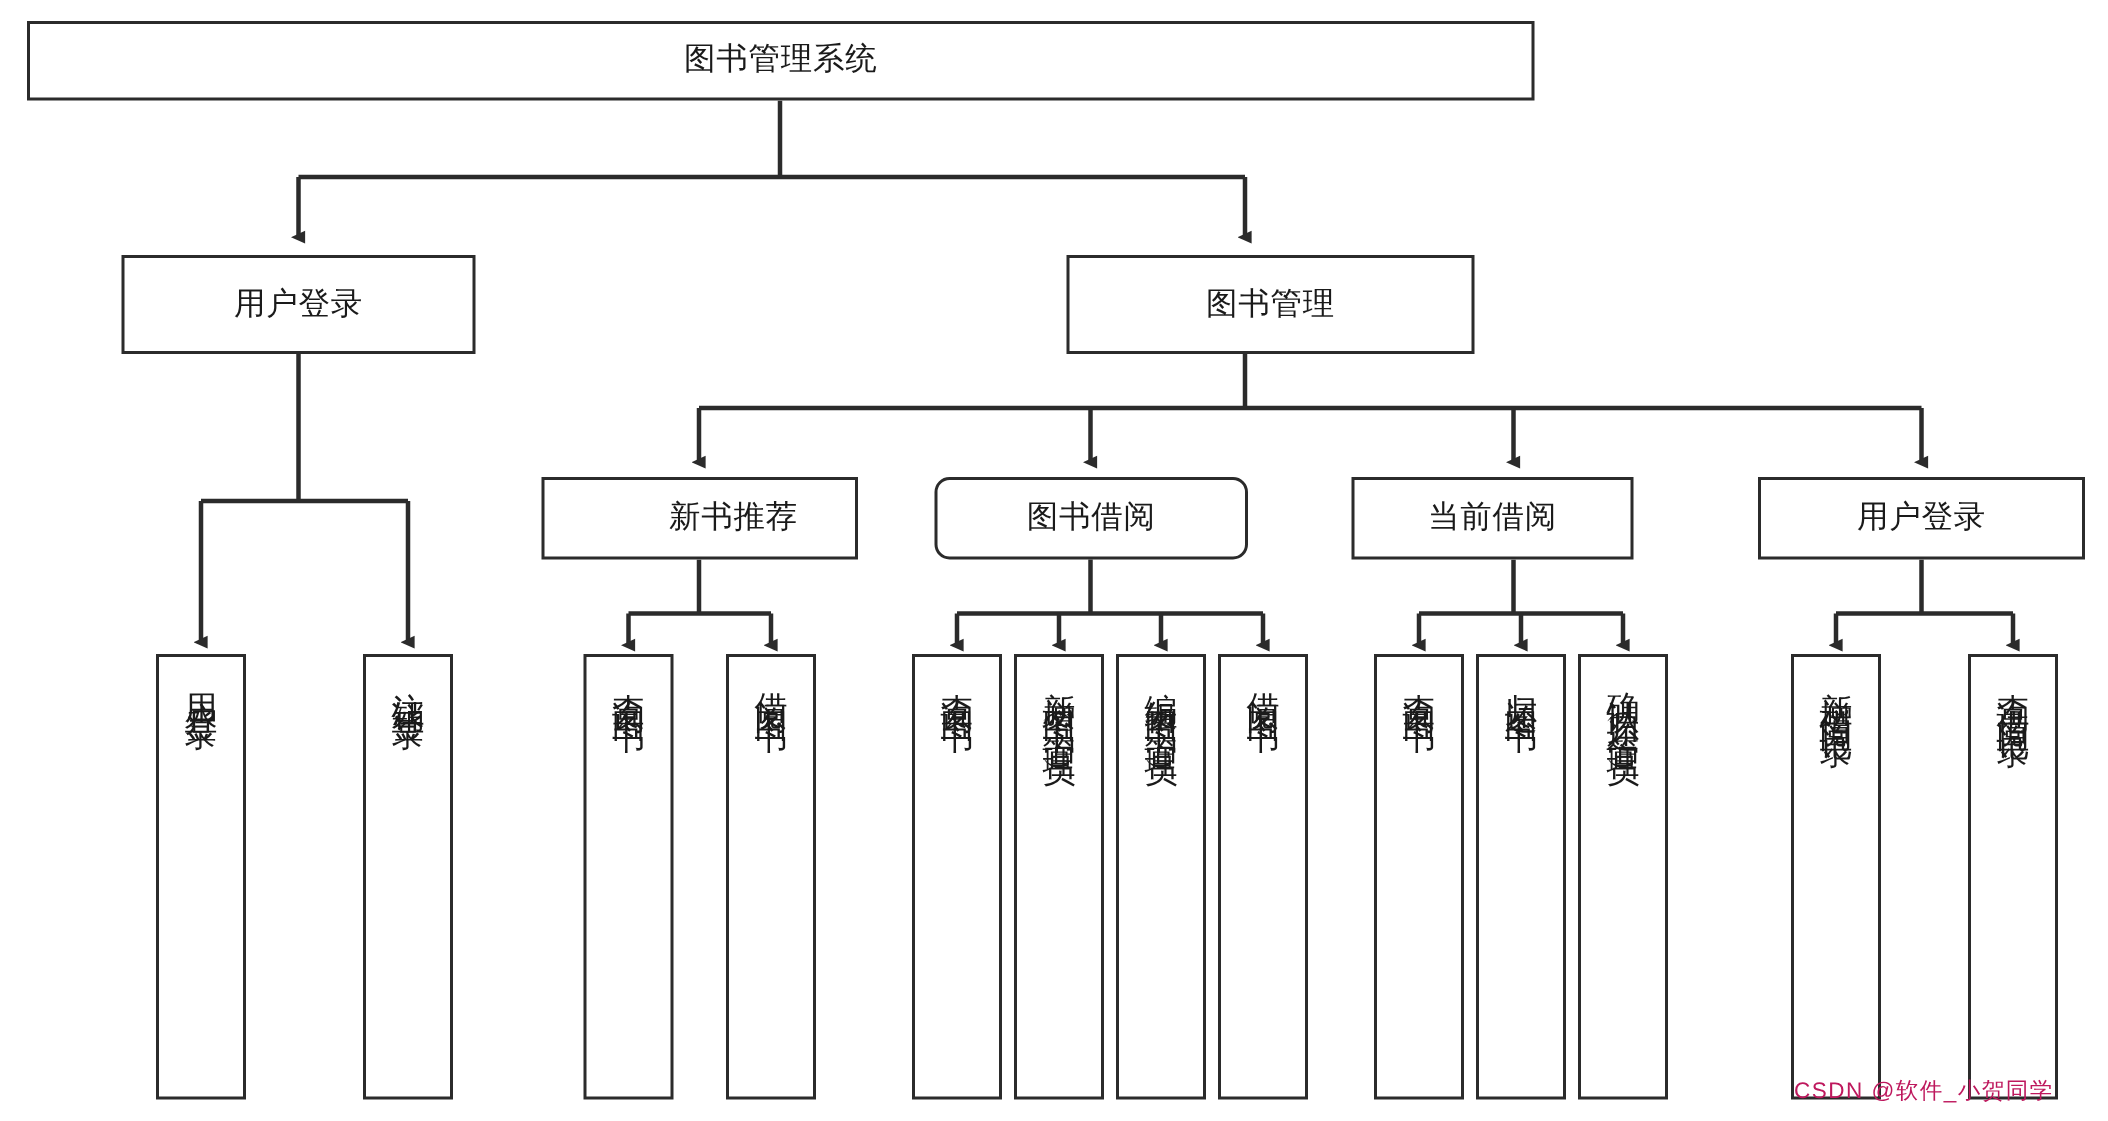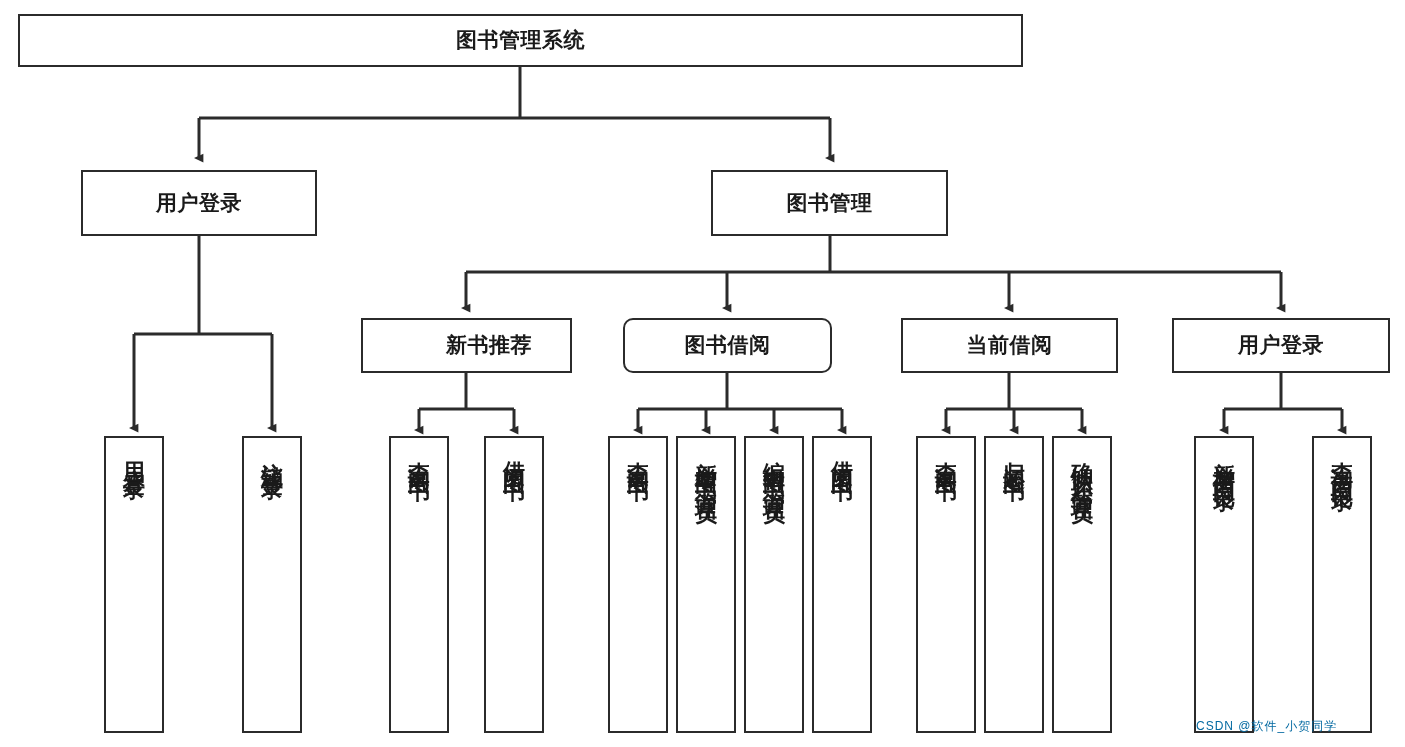--- a/index.html
+++ b/index.html
@@ -18,42 +18,41 @@
     display:flex;
     align-items:center;
     justify-content:center;
     color:#1a1a1a;
   }
   .node .label{
     display:block;
     text-align:left;
     line-height:1.18;
     white-space:pre;
-    font-weight:bold;
   }
   .node.horiz .label{
     font-size:21px;
     letter-spacing:0.5px;
   }
   .node.vert{
     align-items:flex-start;
     padding-top:6px;
   }
   .node.vert .label{
     writing-mode:vertical-rl;
     text-orientation:upright;
     font-size:22px;
     letter-spacing:6px;
     line-height:1;
     margin:0 auto;
   }
   .watermark{
     position:absolute;
-    font-size:12px;
-    color:#0369a1;
+    font-size:15px;
+    color:#be185d;
     letter-spacing:1px;
     white-space:nowrap;
     user-select:none;
   }
 </style>
 </head>
 <body>
 
 <div id="diagram-root">
 
@@ -107,31 +106,31 @@
     </g>
   </svg>
 
   <div class="node horiz" style="left:18px;top:14px;width:1005px;height:53px;">
     <span class="label">图书管理系统</span>
   </div>
 
   <div class="node horiz" style="left:81px;top:170px;width:236px;height:66px;">
     <span class="label">用户登录</span>
   </div>
-  <div class="node horiz" style="left:711px;top:170px;width:237px;height:66px;">
+  <div class="node horiz" style="left:711px;top:170px;width:272px;height:66px;">
     <span class="label">图书管理</span>
   </div>
 
   <div class="node horiz" style="left:361px;top:318px;width:211px;height:55px;padding-left:45px;">
     <span class="label">新书推荐</span>
   </div>
   <div class="node horiz" style="left:623px;top:318px;width:209px;height:55px;border-radius:10px;">
     <span class="label">图书借阅</span>
   </div>
-  <div class="node horiz" style="left:901px;top:318px;width:217px;height:55px;">
+  <div class="node horiz" style="left:901px;top:318px;width:188px;height:55px;">
     <span class="label">当前借阅</span>
   </div>
   <div class="node horiz" style="left:1172px;top:318px;width:218px;height:55px;">
     <span class="label">用户登录</span>
   </div>
 
   <div class="node vert" style="left:104px;top:436px;width:60px;height:297px;">
     <span class="label">用户登录</span>
   </div>
   <div class="node vert" style="left:242px;top:436px;width:60px;height:297px;">

